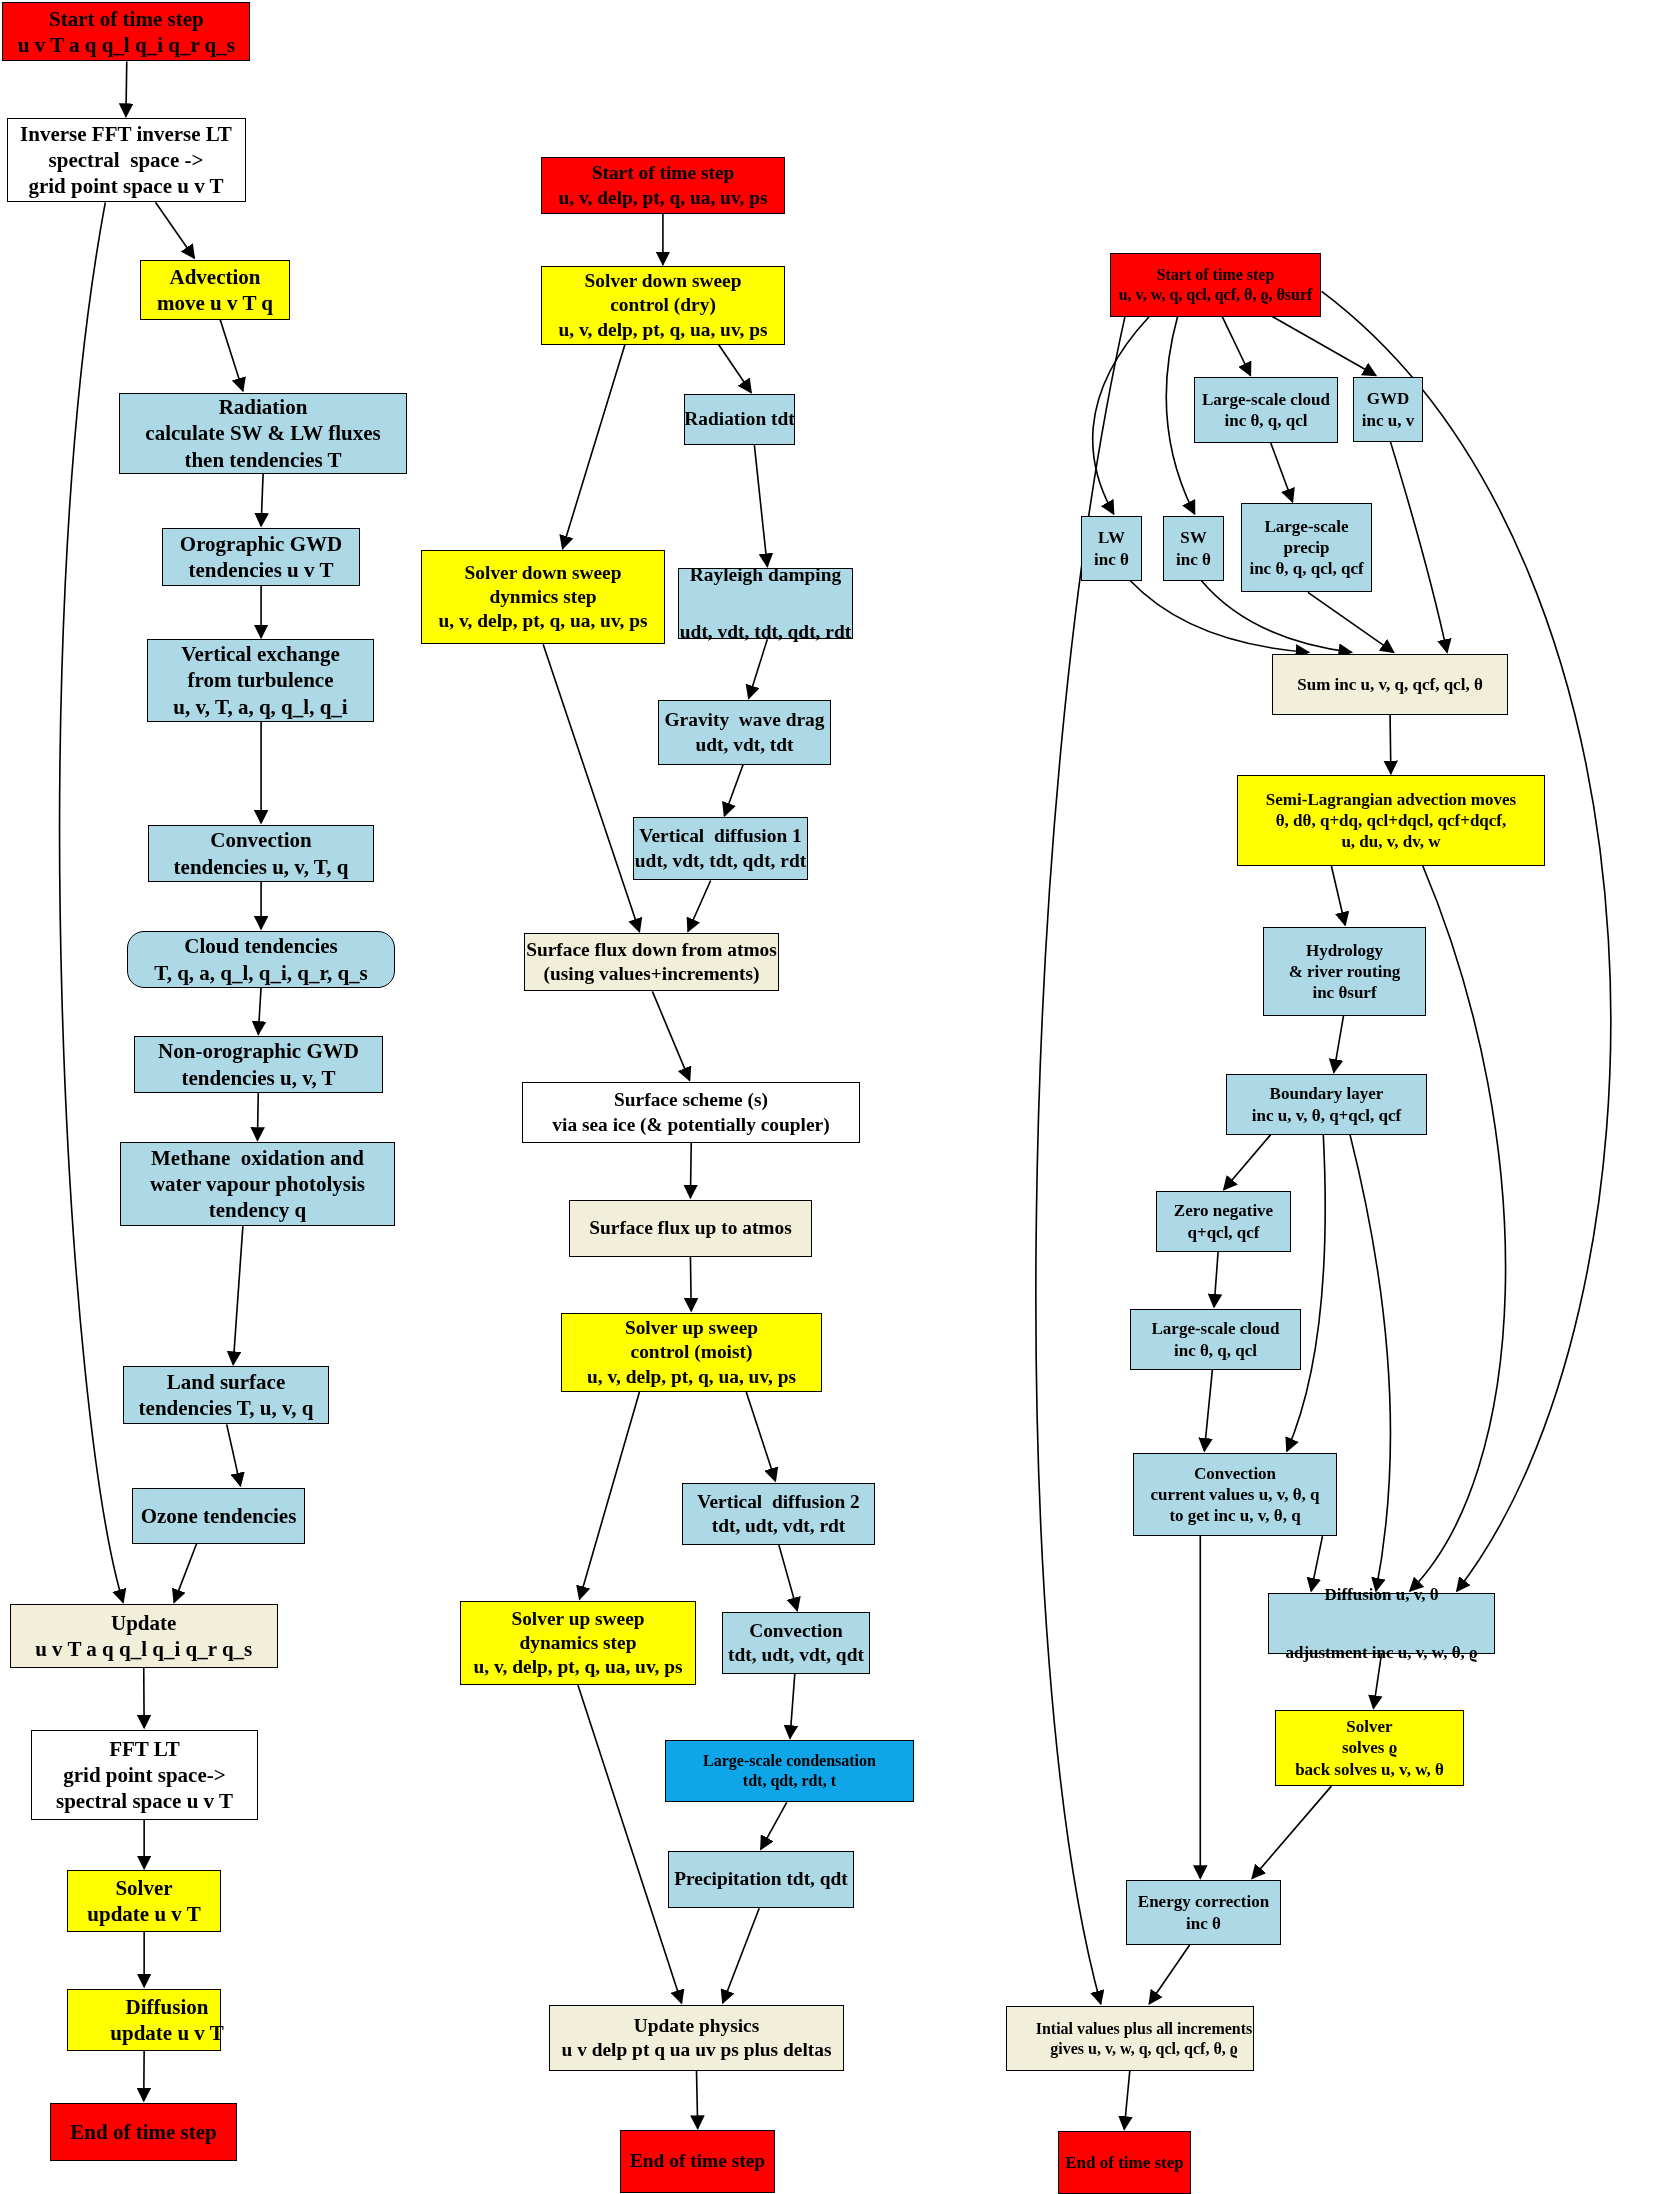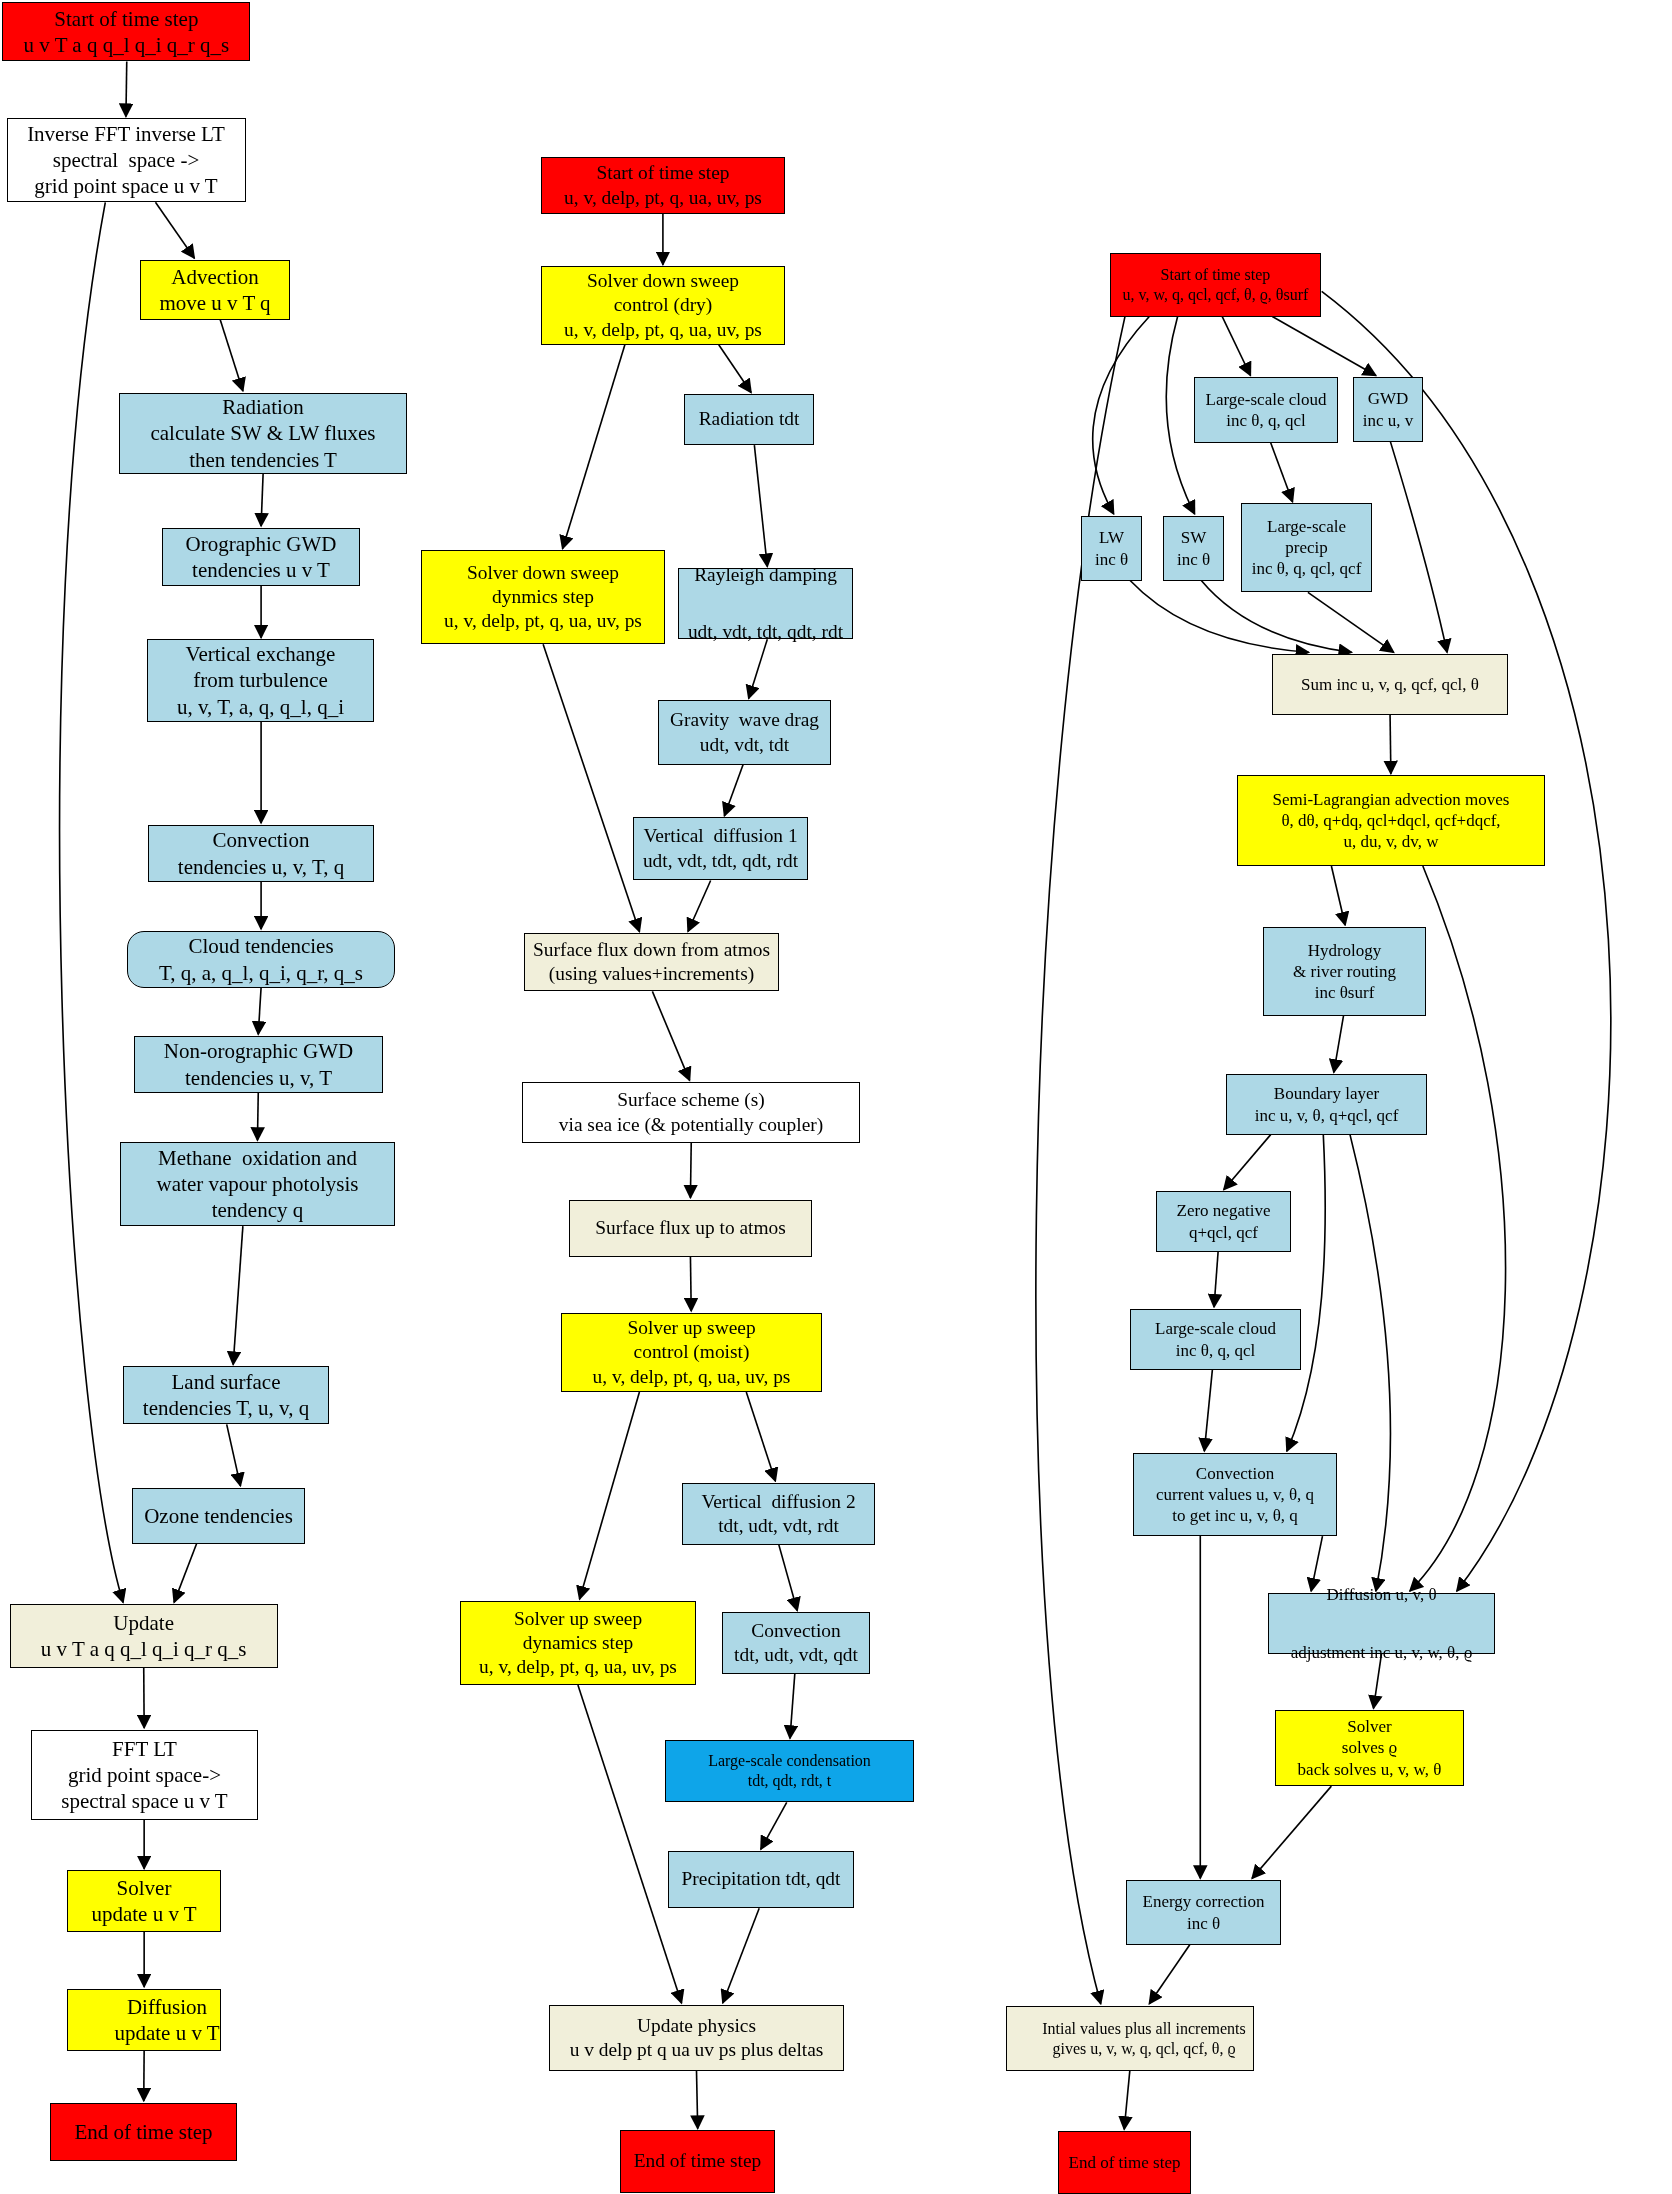--- a/index.html
+++ b/index.html
@@ -2,20 +2,21 @@
 <html style="font-size:13px"><head>
 <meta charset="utf-8">
 <style>
   html,body{margin:0;padding:0;background:#ffffff;}
   #canvas{
     position:relative;
     width:1673px;height:2194px;
     background:#ffffff;
     font-family:"Liberation Serif","DejaVu Serif",serif;
     overflow:hidden;
+    font-weight:bold;
   }
   #edges{position:absolute;left:0;top:0;width:1673px;height:2194px;}
   .node{
     position:absolute;
     box-sizing:border-box;
     border:1.6px solid #000;
     display:flex;
     flex-direction:column;
     justify-content:center;
     align-items:center;
@@ -115,21 +116,21 @@
       <div class="node" style="left: 120px; top: 1142px; width: 275px; height: 84px; font-size: 21px; background: rgb(173, 216, 230); border-color: rgb(0, 0, 0);"><div class="ln">Methane  oxidation and</div><div class="ln">water vapour photolysis</div><div class="ln">tendency q</div></div>
       <div class="node" style="left: 123px; top: 1366px; width: 206px; height: 58px; font-size: 21px; background: rgb(173, 216, 230); border-color: rgb(0, 0, 0);"><div class="ln">Land surface</div><div class="ln">tendencies T, u, v, q</div></div>
       <div class="node" style="left: 132px; top: 1488px; width: 173px; height: 56px; font-size: 21px; background: rgb(173, 216, 230); border-color: rgb(0, 0, 0);"><div class="ln">Ozone tendencies</div></div>
       <div class="node" style="left: 9.7px; top: 1604px; width: 268px; height: 64px; font-size: 21px; background: rgb(241, 239, 218); border-color: rgb(0, 0, 0);"><div class="ln">Update</div><div class="ln">u v T a q q_l q_i q_r q_s</div></div>
       <div class="node" style="left: 31px; top: 1730px; width: 227px; height: 90px; font-size: 21px; background: rgb(255, 255, 255); border-color: rgb(0, 0, 0);"><div class="ln">FFT LT</div><div class="ln">grid point space-&gt;</div><div class="ln">spectral space u v T</div></div>
       <div class="node" style="left: 67px; top: 1870px; width: 154px; height: 62px; font-size: 21px; background: rgb(255, 255, 0); border-color: rgb(0, 0, 0);"><div class="ln">Solver</div><div class="ln">update u v T</div></div>
       <div class="node" style="left: 67px; top: 1989px; width: 154px; height: 62px; font-size: 21px; background: rgb(255, 255, 0); border-color: rgb(0, 0, 0); padding-left: 46px;"><div class="ln">Diffusion</div><div class="ln">update u v T</div></div>
       <div class="node" style="left: 50px; top: 2103px; width: 187px; height: 58px; font-size: 21px; background: rgb(255, 0, 0); border-color: rgb(0, 0, 0);"><div class="ln">End of time step</div></div>
       <div class="node" style="left: 541px; top: 157px; width: 244px; height: 57px; font-size: 19.4px; background: rgb(255, 0, 0); border-color: rgb(0, 0, 0);"><div class="ln">Start of time step</div><div class="ln">u, v, delp, pt, q, ua, uv, ps</div></div>
       <div class="node" style="left: 541px; top: 266px; width: 244px; height: 79px; font-size: 19.4px; background: rgb(255, 255, 0); border-color: rgb(0, 0, 0);"><div class="ln">Solver down sweep</div><div class="ln">control (dry)</div><div class="ln">u, v, delp, pt, q, ua, uv, ps</div></div>
-      <div class="node" style="left: 684px; top: 394px; width: 130px; height: 51px; font-size: 19.4px; background: rgb(173, 216, 230); border-color: rgb(0, 0, 0);"><div class="ln">Radiation tdt</div></div>
+      <div class="node" style="left: 684px; top: 394px; width: 111px; height: 51px; font-size: 19.4px; background: rgb(173, 216, 230); border-color: rgb(0, 0, 0);"><div class="ln">Radiation tdt</div></div>
       <div class="node" style="left: 421px; top: 550px; width: 244px; height: 94px; font-size: 19.4px; background: rgb(255, 255, 0); border-color: rgb(0, 0, 0);"><div class="ln">Solver down sweep</div><div class="ln">dynmics step</div><div class="ln">u, v, delp, pt, q, ua, uv, ps</div></div>
       <div class="node" style="left: 678px; top: 568px; width: 175px; height: 71px; font-size: 19.4px; background: rgb(173, 216, 230); border-color: rgb(0, 0, 0); gap: 32px;"><div class="ln">Rayleigh damping</div><div class="ln">udt, vdt, tdt, qdt, rdt</div></div>
       <div class="node" style="left: 658px; top: 700px; width: 173px; height: 65px; font-size: 19.4px; background: rgb(173, 216, 230); border-color: rgb(0, 0, 0);"><div class="ln">Gravity  wave drag</div><div class="ln">udt, vdt, tdt</div></div>
       <div class="node" style="left: 633px; top: 817px; width: 175px; height: 63px; font-size: 19.4px; background: rgb(173, 216, 230); border-color: rgb(0, 0, 0);"><div class="ln">Vertical  diffusion 1</div><div class="ln">udt, vdt, tdt, qdt, rdt</div></div>
       <div class="node" style="left: 524px; top: 933px; width: 255px; height: 58px; font-size: 19.4px; background: rgb(241, 239, 218); border-color: rgb(0, 0, 0);"><div class="ln">Surface flux down from atmos</div><div class="ln">(using values+increments)</div></div>
       <div class="node" style="left: 522px; top: 1082px; width: 338px; height: 61px; font-size: 19.4px; background: rgb(255, 255, 255); border-color: rgb(0, 0, 0);"><div class="ln">Surface scheme (s)</div><div class="ln">via sea ice (&amp; potentially coupler)</div></div>
       <div class="node" style="left: 569px; top: 1200px; width: 243px; height: 57px; font-size: 19.4px; background: rgb(241, 239, 218); border-color: rgb(0, 0, 0);"><div class="ln">Surface flux up to atmos</div></div>
       <div class="node" style="left: 561px; top: 1313px; width: 261px; height: 79px; font-size: 19.4px; background: rgb(255, 255, 0); border-color: rgb(0, 0, 0);"><div class="ln">Solver up sweep</div><div class="ln">control (moist)</div><div class="ln">u, v, delp, pt, q, ua, uv, ps</div></div>
       <div class="node" style="left: 682px; top: 1483px; width: 193px; height: 62px; font-size: 19.4px; background: rgb(173, 216, 230); border-color: rgb(0, 0, 0);"><div class="ln">Vertical  diffusion 2</div><div class="ln">tdt, udt, vdt, rdt</div></div>
       <div class="node" style="left: 460px; top: 1601px; width: 236px; height: 84px; font-size: 19.4px; background: rgb(255, 255, 0); border-color: rgb(0, 0, 0);"><div class="ln">Solver up sweep</div><div class="ln">dynamics step</div><div class="ln">u, v, delp, pt, q, ua, uv, ps</div></div>

